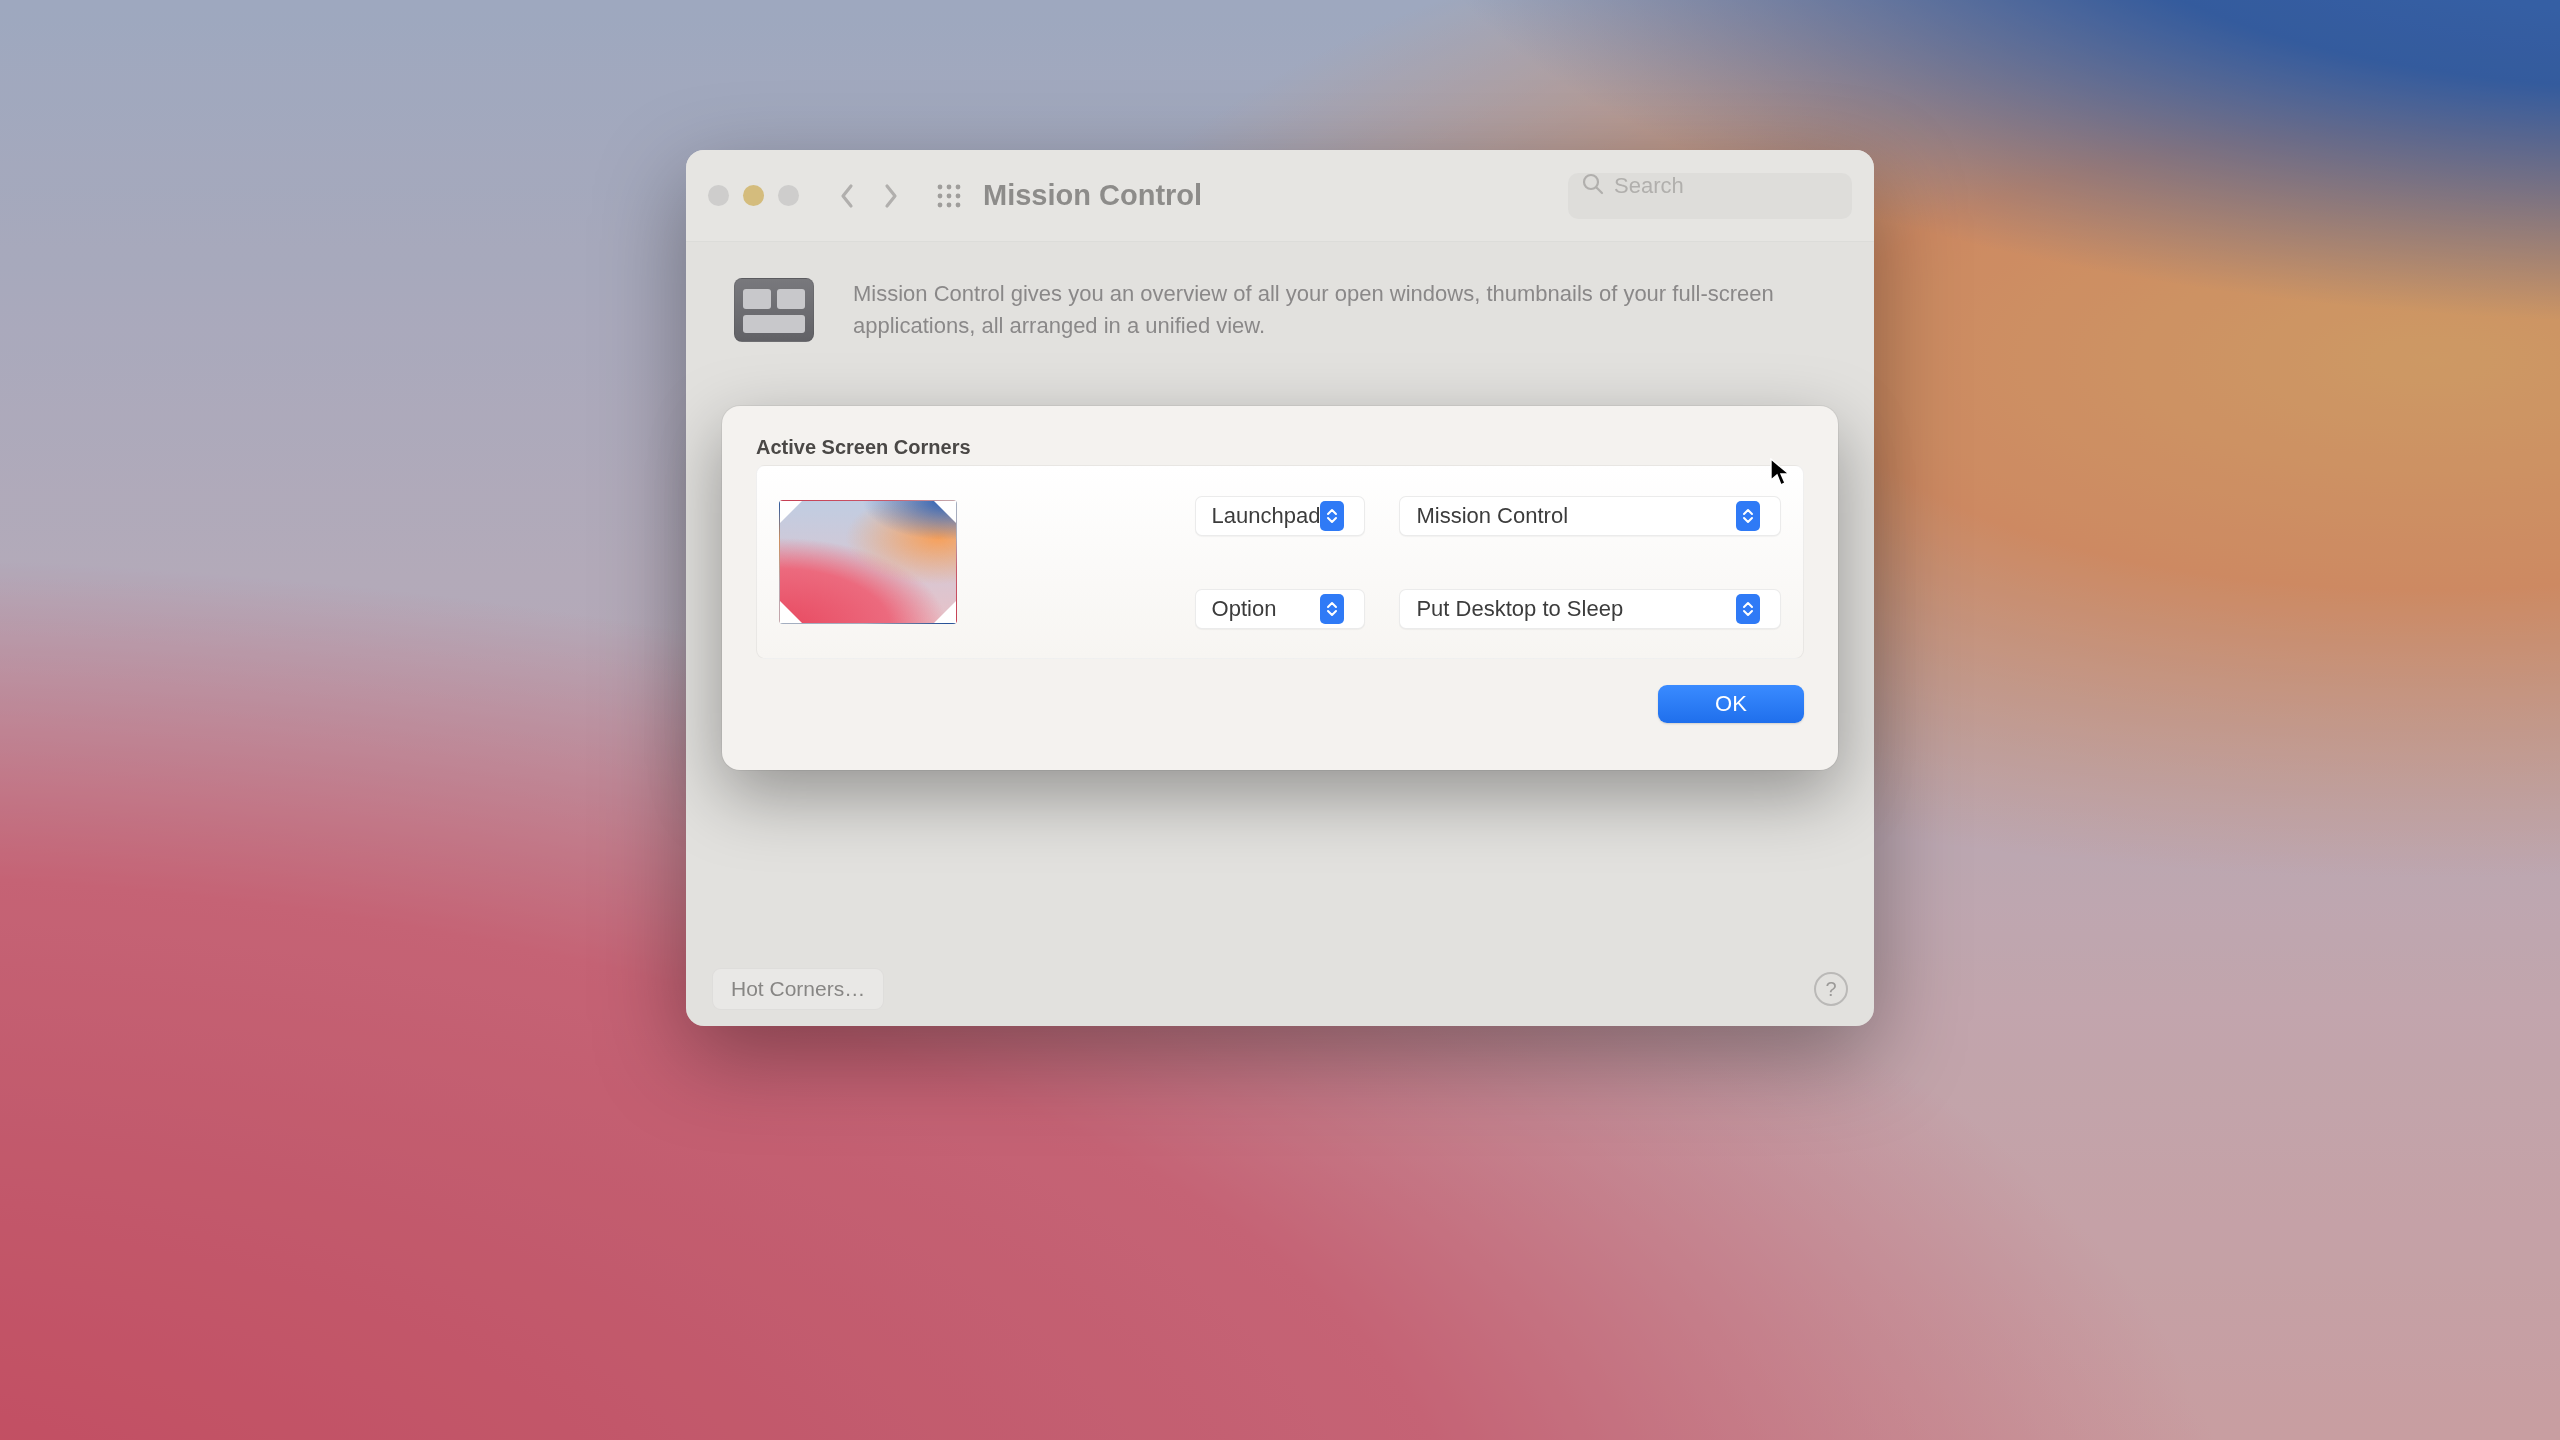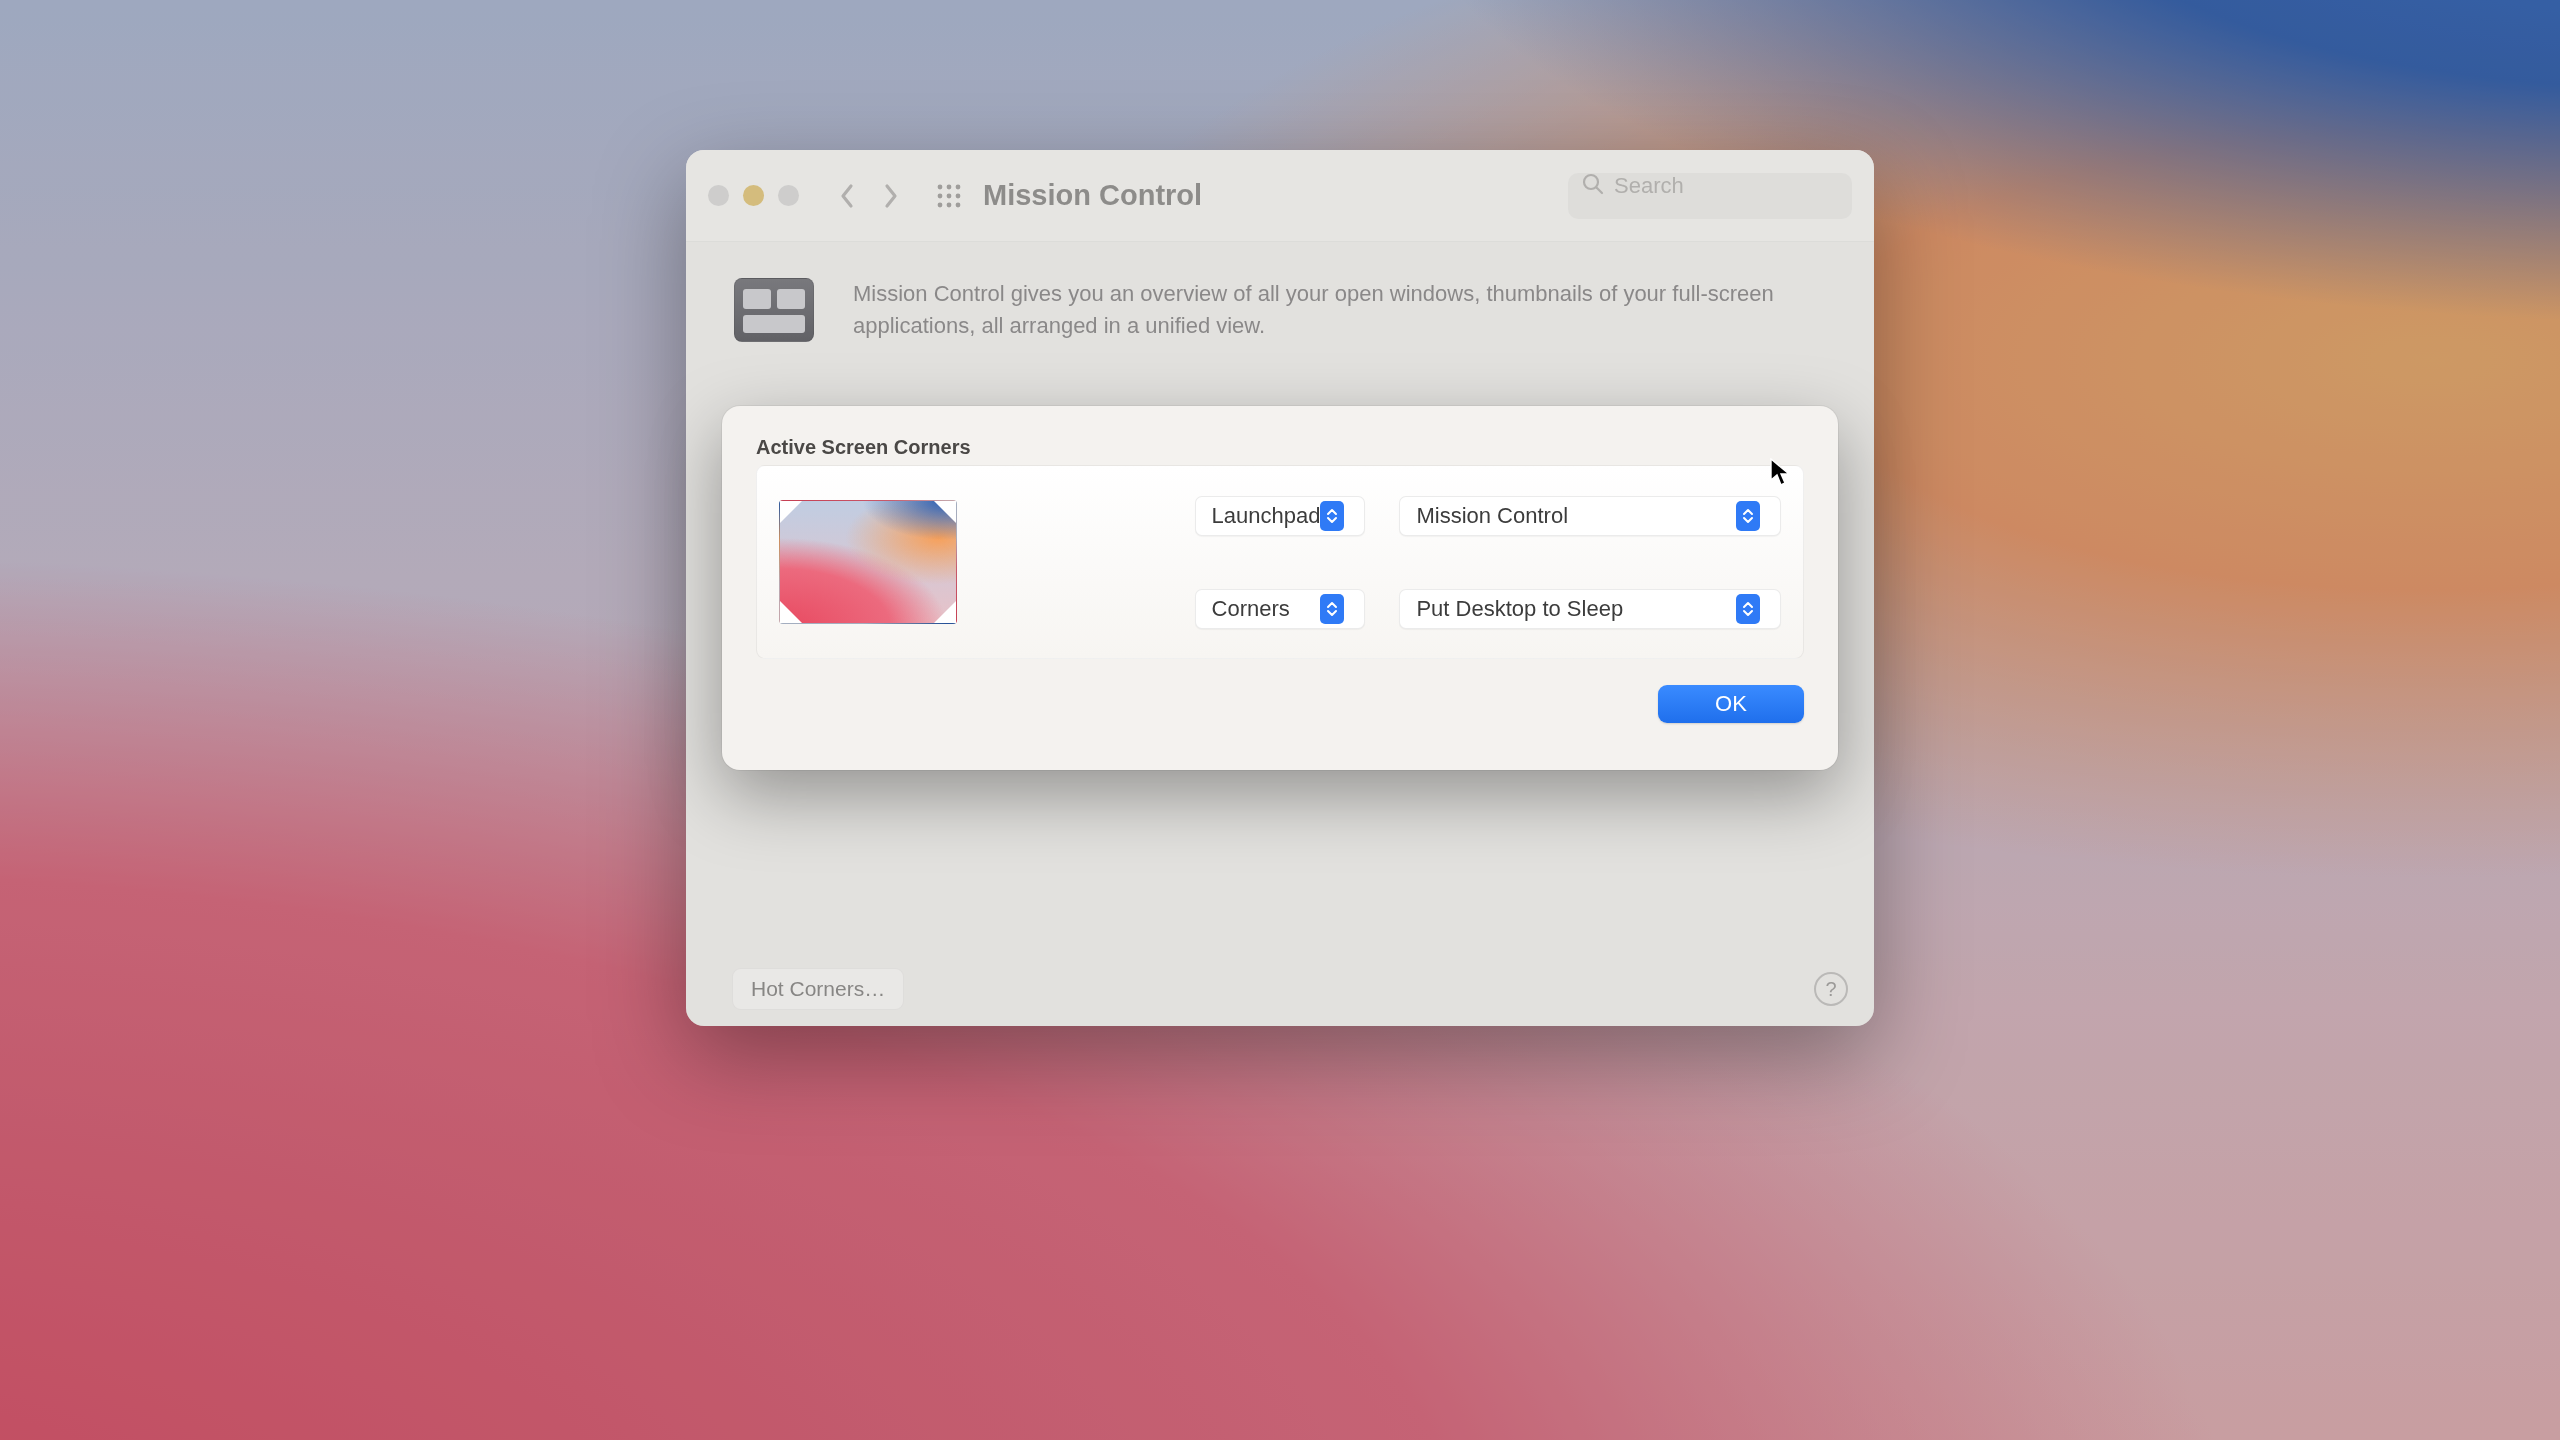--- a/index.html
+++ b/index.html
@@ -39,21 +39,21 @@
     .mc-icon::after{right:8px;top:10px;width:28px;height:20px;}
     .mc-icon .b{position:absolute;left:8px;bottom:8px;right:8px;height:18px;background:#c8c8cc;border-radius:3px;}
     .desc{font-size:22px;line-height:1.45;color:#727070;max-width:950px;margin-left:11px;}
 
     .opts{margin-left:90px;}
     .opt-row{display:flex;align-items:center;gap:16px;margin-bottom:22px;}
     .opt-row label{font-size:22px;color:#6e6c6a;text-align:right;width:285px;}
     .select{width:272px;height:38px;background:#f6f4f1;border:1px solid rgba(0,0,0,0.06);border-radius:8px;display:flex;align-items:center;justify-content:space-between;padding:0 10px 0 14px;font-size:21px;color:#6e6c6a;}
     .select .chev{color:#9a9895;}
     .hint{text-align:center;font-size:20px;color:#8a8885;margin-top:28px;}
-    .footer{position:absolute;left:0;right:0;bottom:0;padding:16px 26px;display:flex;align-items:center;margin-left:20px;}
+    .footer{position:absolute;left:0;right:0;bottom:0;padding:16px 26px;display:flex;align-items:center;}
     .hot-btn{padding:8px 18px;background:#f6f4f1;border:1px solid rgba(0,0,0,0.06);border-radius:9px;font-size:21px;color:#6e6c6a;}
     .help{margin-left:auto;width:34px;height:34px;border-radius:50%;border:2px solid #b5b3b0;display:flex;align-items:center;justify-content:center;font-size:20px;color:#8a8885;}
 
     
     .prefs::after{content:"";position:absolute;inset:0;background:rgba(200,200,200,0.28);pointer-events:none;}
 
     
     .sheet{position:absolute;left:722px;top:406px;width:1116px;height:364px;border-radius:18px;background:#f4f2ef;box-shadow:0 25px 70px rgba(0,0,0,0.35),0 0 0 1px rgba(0,0,0,0.05);padding:30px 34px 26px;}
     .sheet-title{font-size:20px;font-weight:700;color:#4a4846;}
     .corners{background:linear-gradient(#fff,#f7f5f2);border:1px solid rgba(0,0,0,0.06);border-radius:9px;height:194px;margin-top:6px;padding:16px 22px;display:grid;grid-template-columns:1fr auto 1fr;grid-template-rows:1fr 1fr;gap:26px 34px;align-items:center;}
@@ -192,21 +192,21 @@
       <span class="stepper">
         <svg width="12" height="8" viewBox="0 0 12 8">
             <polyline points="2,6 6,2 10,6" fill="none" stroke="currentColor" stroke-width="2" stroke-linecap="round" stroke-linejoin="round"></polyline>
           </svg>
         <svg width="12" height="8" viewBox="0 0 12 8">
             <polyline points="2,2 6,6 10,2" fill="none" stroke="currentColor" stroke-width="2" stroke-linecap="round" stroke-linejoin="round"></polyline>
           </svg>
       </span>
     </div>
     <div class="popup">
-      <span>Corners</span>
+      <span>Option</span>
       <span class="stepper">
         <svg width="12" height="8" viewBox="0 0 12 8">
             <polyline points="2,6 6,2 10,6" fill="none" stroke="currentColor" stroke-width="2" stroke-linecap="round" stroke-linejoin="round"></polyline>
           </svg>
         <svg width="12" height="8" viewBox="0 0 12 8">
             <polyline points="2,2 6,6 10,2" fill="none" stroke="currentColor" stroke-width="2" stroke-linecap="round" stroke-linejoin="round"></polyline>
           </svg>
       </span>
     </div>
     <div class="popup">

